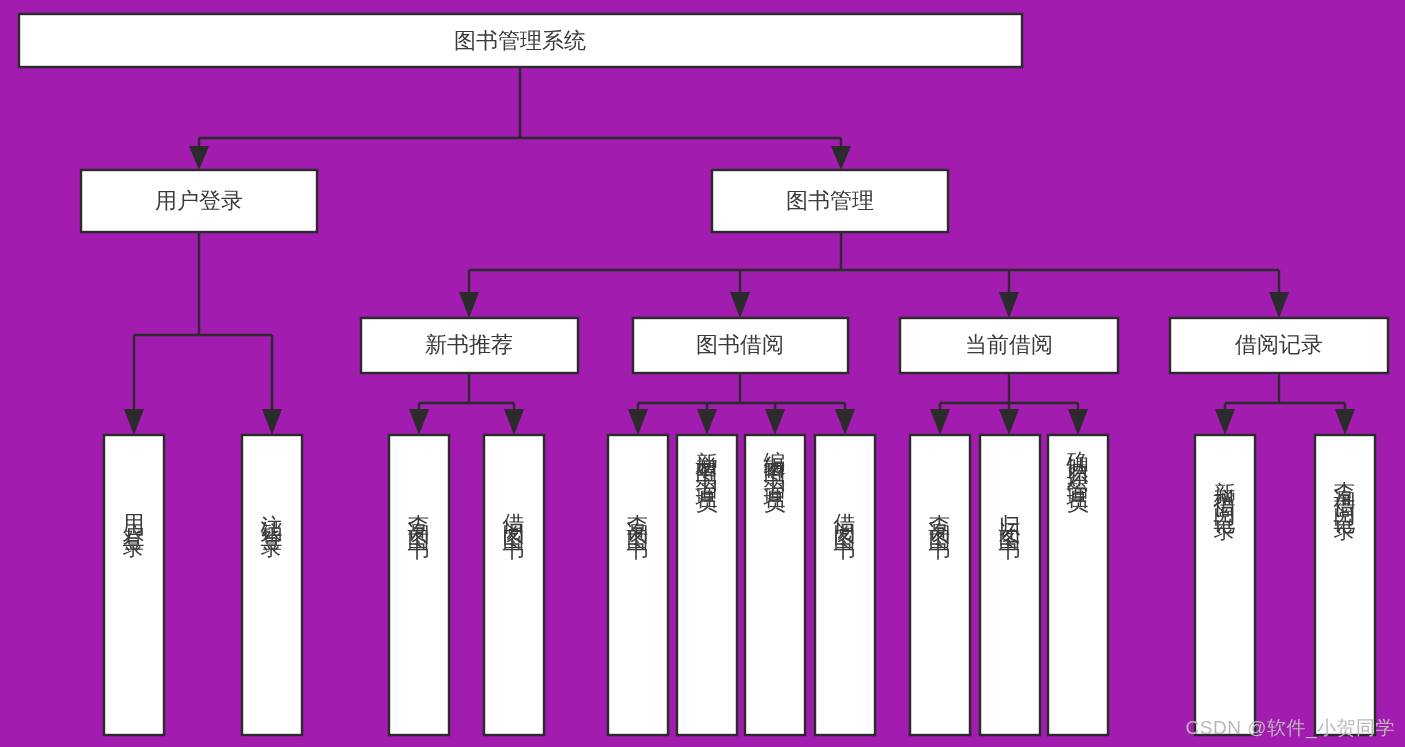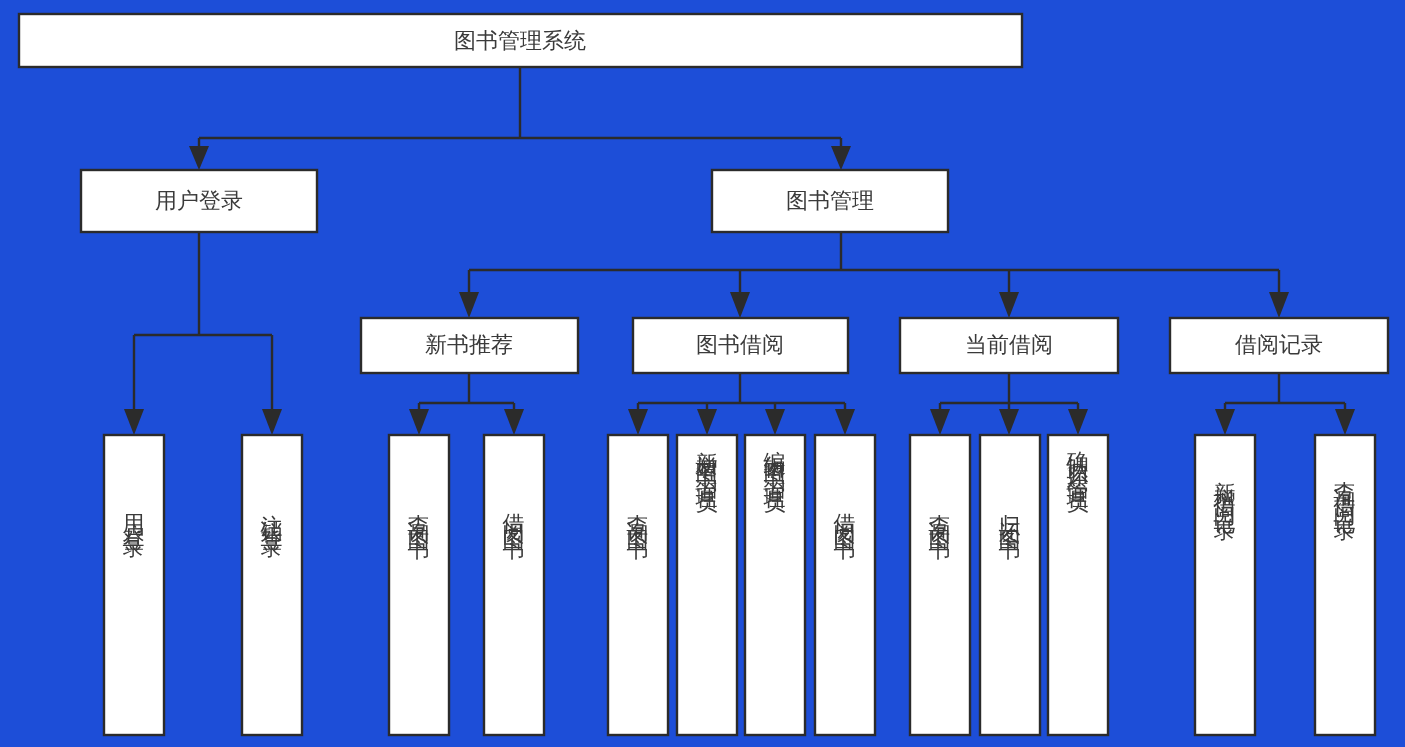--- a/index.html
+++ b/index.html
@@ -7,21 +7,21 @@
     padding: 0;
     background: #ffffff;
   }
   body {
     font-family: "Liberation Sans", "DejaVu Sans", sans-serif;
   }
   #diagram-root {
     position: relative;
     width: 1405px;
     height: 747px;
-    background: #1d4ed8;
+    background: #a21caf;
     overflow: hidden;
   }
   svg#tree-svg {
     position: absolute;
     left: 0;
     top: 0;
     width: 1405px;
     height: 747px;
     display: block;
   }
@@ -217,14 +217,15 @@
       <rect class="node-box" x="1195" y="435" width="60" height="300"></rect>
       <text class="node-label-v" x="1225" y="487" writing-mode="tb" glyph-orientation-vertical="0" letter-spacing="8"><tspan>新增借阅记录</tspan></text>
     </g>
     <g>
       <rect class="node-box" x="1315" y="435" width="60" height="300"></rect>
       <text class="node-label-v" x="1345" y="487" writing-mode="tb" glyph-orientation-vertical="0" letter-spacing="8"><tspan>查询借阅记录</tspan></text>
     </g>
 
   </svg>
 
+  <div class="watermark">CSDN @软件_小贺同学</div>
 
 </div>
 
 </body></html>

